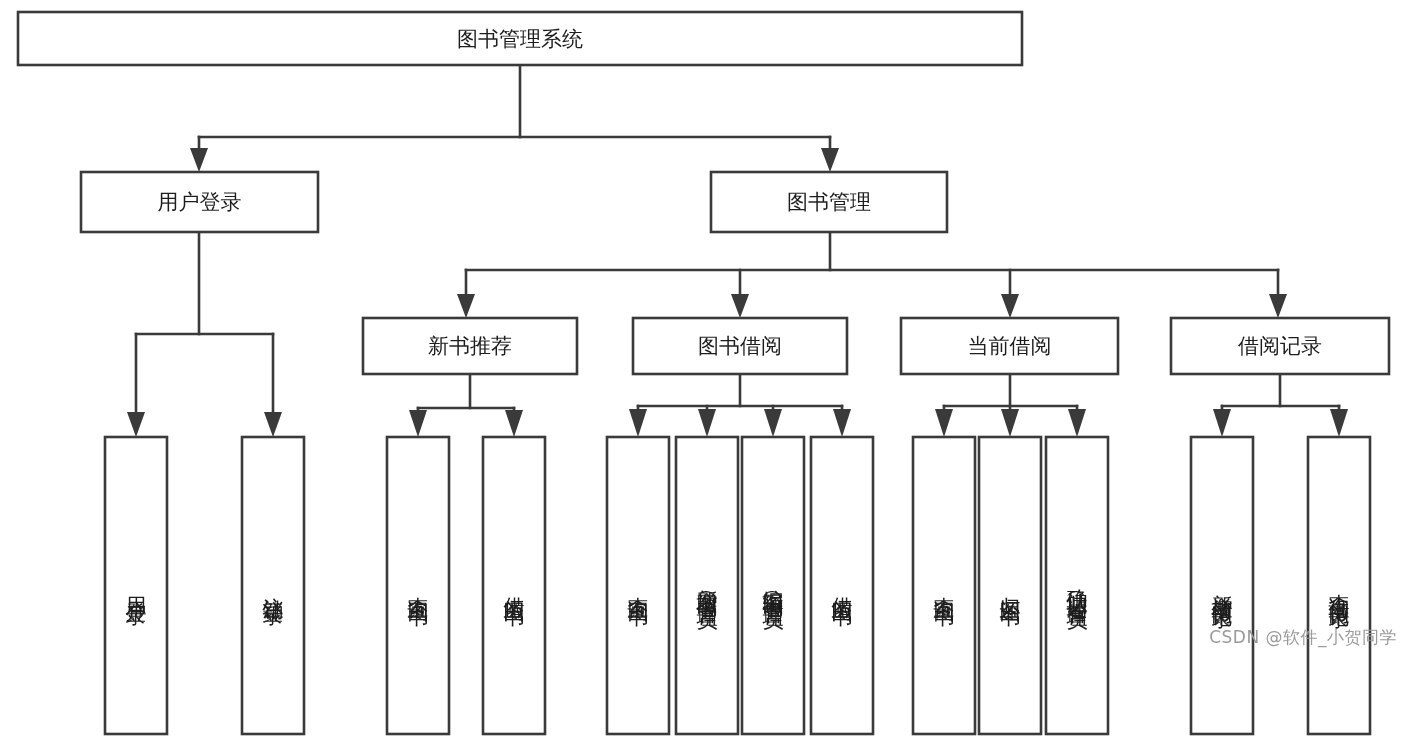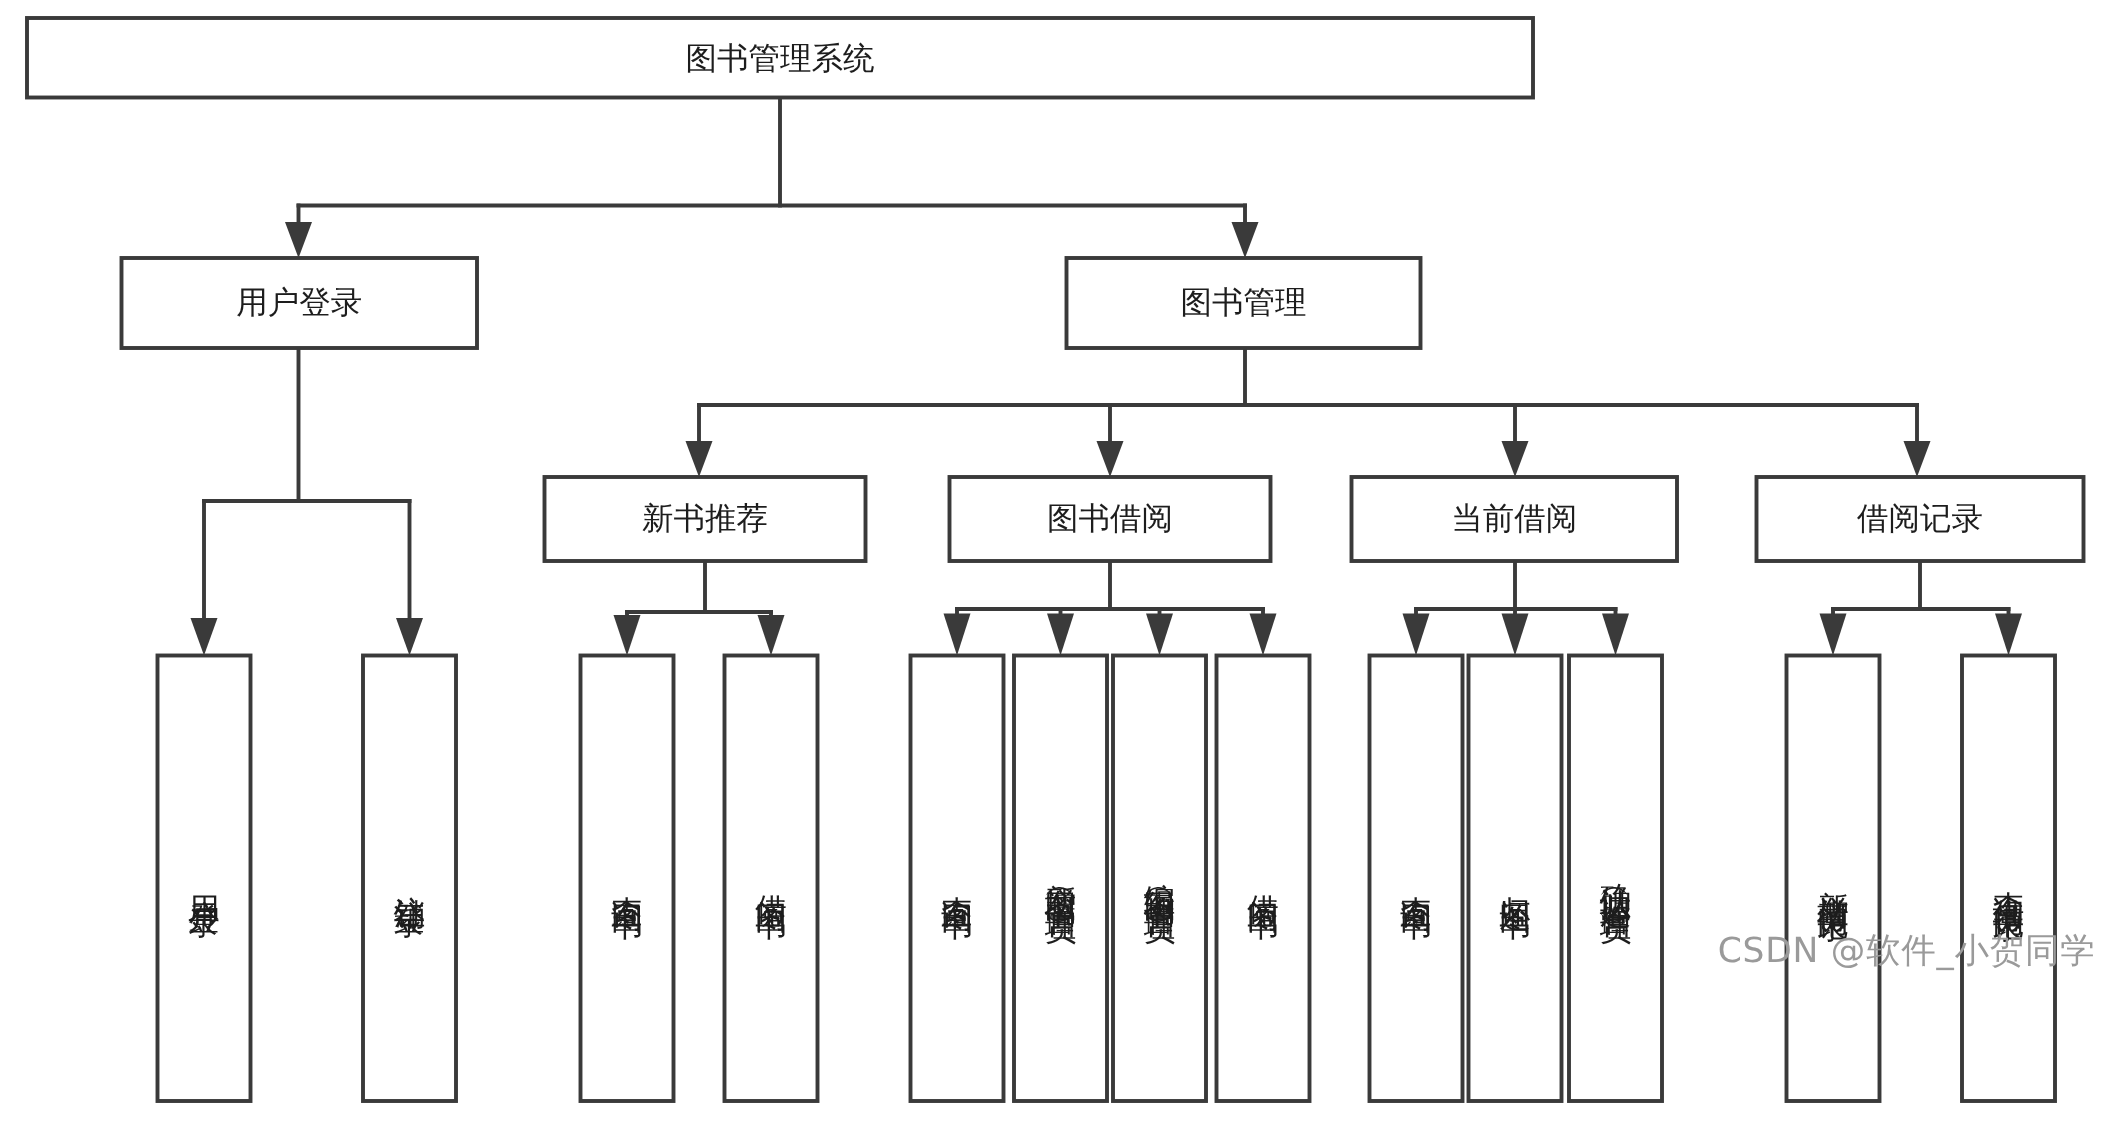--- a/index.html
+++ b/index.html
@@ -61,21 +61,21 @@
     letter-spacing: 3px;
     color: #1d1d1d;
     white-space: nowrap;
     pointer-events: none;
   }
   #watermark {
     position: absolute;
     right: 8px;
     bottom: 4px;
     font-family: "DejaVu Sans", "Liberation Sans", sans-serif;
-    font-size: 23px;
+    font-size: 17px;
     color: #9a9a9a;
     letter-spacing: 0.5px;
     white-space: nowrap;
   }
 </style>
 </head>
 <body>
 
 <div id="diagram-root">
 

